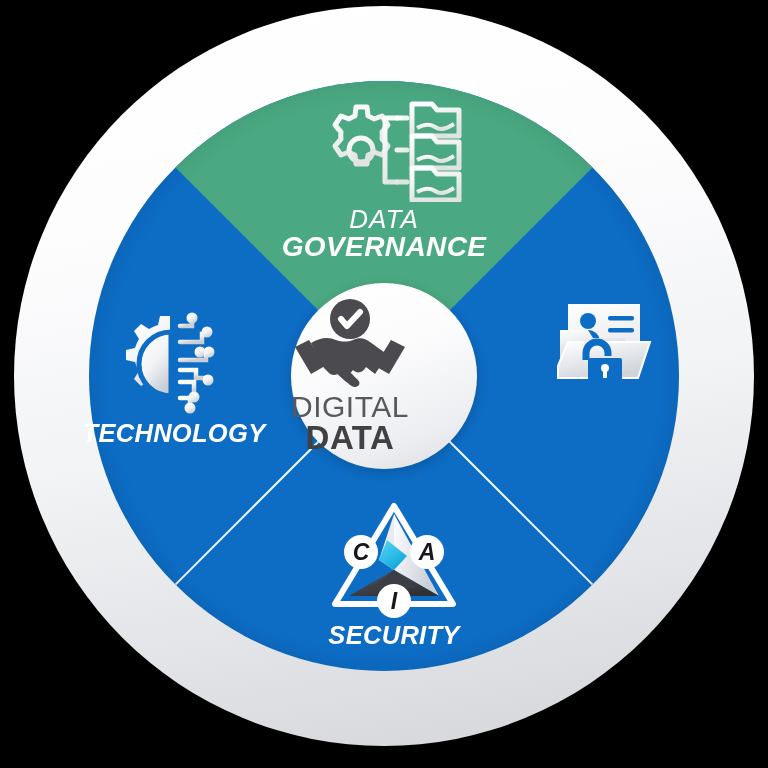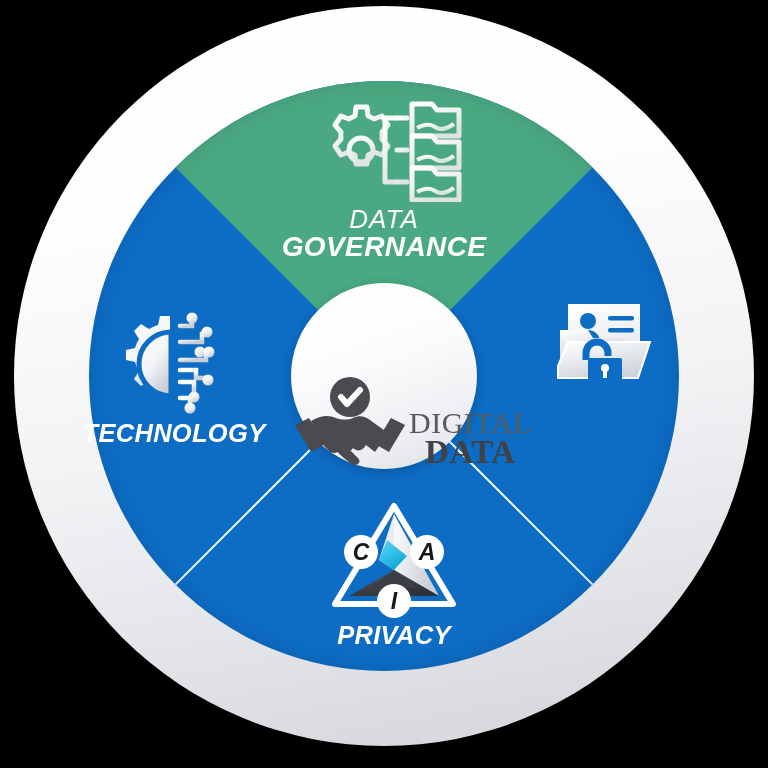--- a/index.html
+++ b/index.html
@@ -37,21 +37,21 @@
     background:rgba(255,255,255,0.95);transform-origin:50% 0%;
   }
   .sep.left{transform:translate(-50%,0) rotate(45deg);}
   .sep.right{transform:translate(-50%,0) rotate(-45deg);}
 
   
   .core{
     position:absolute;left:291px;top:283px;width:186px;height:186px;border-radius:50%;
     background:linear-gradient(160deg,#ffffff 0%,#fcfcfd 40%,#eceef1 78%,#dcdee2 100%);
     box-shadow:0 3px 12px rgba(0,0,0,0.18);
-    display:flex;flex-direction:row;align-items:flex-end;justify-content:flex-start;font-family:Liberation Serif, serif;
+    display:flex;flex-direction:column;align-items:flex-start;justify-content:flex-start;
   }
   .core .hs{margin-top:16px;}
   .core .dt{margin-top:2px;text-align:center;line-height:0.96;}
   .dt .l1{font-size:30px;letter-spacing:0.5px;color:#58595b;font-weight:400;display:block;}
   .dt .l2{font-size:33px;letter-spacing:0.5px;color:#414042;font-weight:bold;display:block;}
 
   
   .seg{position:absolute;display:flex;flex-direction:column;align-items:center;font-style:italic;}
   .seg .lab{color:#fff;font-weight:bold;text-align:center;line-height:1.02;}
 
@@ -228,21 +228,21 @@
         <g>
           <circle cx="34" cy="52" r="17" fill="#ffffff"></circle>
           <text x="34" y="60" text-anchor="middle" font-family="Liberation Sans, sans-serif" font-size="23" font-weight="bold" fill="#17181c">C</text>
           <circle cx="100" cy="52" r="17" fill="#ffffff"></circle>
           <text x="100" y="60" text-anchor="middle" font-family="Liberation Sans, sans-serif" font-size="23" font-weight="bold" fill="#17181c">A</text>
           <circle cx="67" cy="101" r="17" fill="#ffffff"></circle>
           <text x="67" y="109" text-anchor="middle" font-family="Liberation Sans, sans-serif" font-size="23" font-weight="bold" fill="#17181c">I</text>
         </g>
       </svg>
     </span>
-    <span class="lab">PRIVACY</span>
+    <span class="lab">SECURITY</span>
   </div>
 
   <div class="core">
     <span class="hs">
       <svg width="118" height="88" viewBox="0 0 118 88">
         <circle cx="59" cy="20" r="20" fill="#4a4a4f"></circle>
         <path d="M50 20 l6 7 l13 -14" fill="none" stroke="#ffffff" stroke-width="6" stroke-linecap="round" stroke-linejoin="round"></path>
         <g fill="#4a4a4f">
           <path d="M4 48 l14 -7 l16 26 l-14 8 z"></path>
           <path d="M114 48 l-14 -7 l-16 26 l14 8 z"></path>

